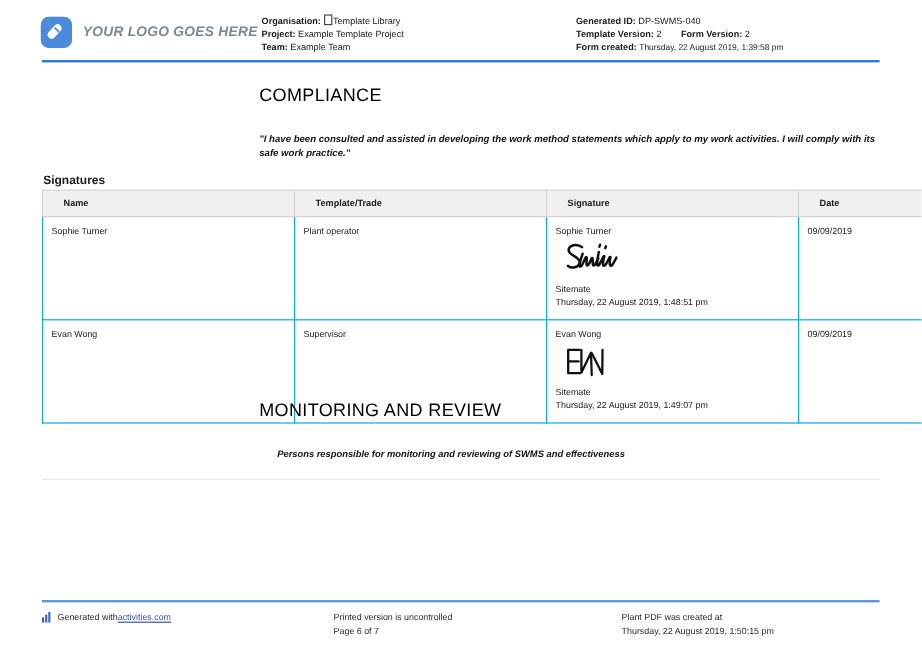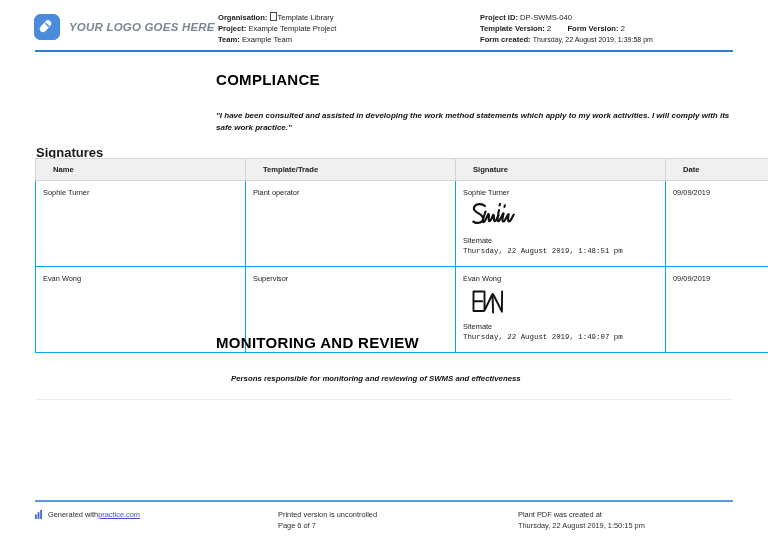--- a/index.html
+++ b/index.html
@@ -75,21 +75,21 @@
     width: 698px;
     height: 2px;
     background: #2d7ad4;
   }
 
   
   .section-title {
     position: absolute;
     left: 216px;
     font-size: 15px;
-    font-weight: bold;
+    font-weight: normal;
     letter-spacing: .3px;
     color: #000000;
   }
   #compliance-title { top: 71px; }
   #monitoring-title { top: 334px; }
 
   .section-quote {
     position: absolute;
     left: 216px;
     width: 520px;
@@ -99,21 +99,21 @@
     font-style: italic;
     color: #111111;
   }
   #compliance-quote { top: 110px; }
   #monitoring-sub { top: 373px; font-size: 7.8px; margin-left: 15px; }
 
   
   .table-label {
     position: absolute;
     left: 36px; top: 145px;
-    font-size: 13px;
+    font-size: 10px;
     font-weight: bold;
     color: #1a1a1a;
   }
   .sig-table {
     position: absolute;
     left: 35px; top: 158px;
     width: 698px;
     border-collapse: collapse;
     table-layout: fixed;
   }
@@ -137,21 +137,21 @@
   }
   .col-name      { width: 175px; }
   .col-position  { width: 175px; }
   .col-signature { width: 175px; margin-left: 46px; }
   .col-date      { width: 173px; }
 
   .sig-person-name { margin-bottom: 2px; }
   .sig-image { height: 32px; margin: 2px 0 4px 0; }
   .sig-image svg { display: block; }
   .sig-source { line-height: 11px; }
-  .sig-time   { line-height: 11px; font-family: Liberation Mono, monospace; }
+  .sig-time   { line-height: 11px; }
 
   
   .rule-grey {
     position: absolute;
     left: 35px; top: 399px;
     width: 698px;
     height: 1px;
     background: #ececec;
   }
   .rule-blue-bottom {
@@ -222,21 +222,21 @@
       <span>Example Template Project</span>
     </div>
     <div class="meta-row">
       <span class="meta-label">Team:</span>
       <span>Example Team</span>
     </div>
   </div>
 
   <div class="meta-col right">
     <div class="meta-row">
-      <span class="meta-label">Project ID:</span>
+      <span class="meta-label">Generated ID:</span>
       <span>DP-SWMS-040</span>
     </div>
     <div class="meta-row">
       <span class="meta-label">Template Version:</span>
       <span>2</span>
       <span class="meta-gap"></span>
       <span class="meta-label">Form Version:</span>
       <span>2</span>
     </div>
     <div class="meta-row">
@@ -319,21 +319,21 @@
 <div class="page-footer">
   <div class="footer-left">
     <span class="bars-icon">
       <svg width="9" height="9" viewBox="0 0 9 9" aria-hidden="true">
         <rect x="0" y="4.5" width="1.8" height="4.5" fill="#3f66c8"></rect>
         <rect x="2.6" y="2.2" width="1.8" height="6.8" fill="#3f66c8"></rect>
         <rect x="5.2" y="0" width="1.8" height="9" fill="#3f66c8"></rect>
       </svg>
     </span>
     <span>Generated with </span>
-    <a class="footer-link" href="#">practice.com</a>
+    <a class="footer-link" href="#">activities.com</a>
   </div>
 
   <div class="footer-mid">
     <div>Printed version is uncontrolled</div>
     <div>Page 6 of 7</div>
   </div>
 
   <div class="footer-right">
     <div>Plant PDF was created at</div>
     <div>Thursday, 22 August 2019, 1:50:15 pm</div>

